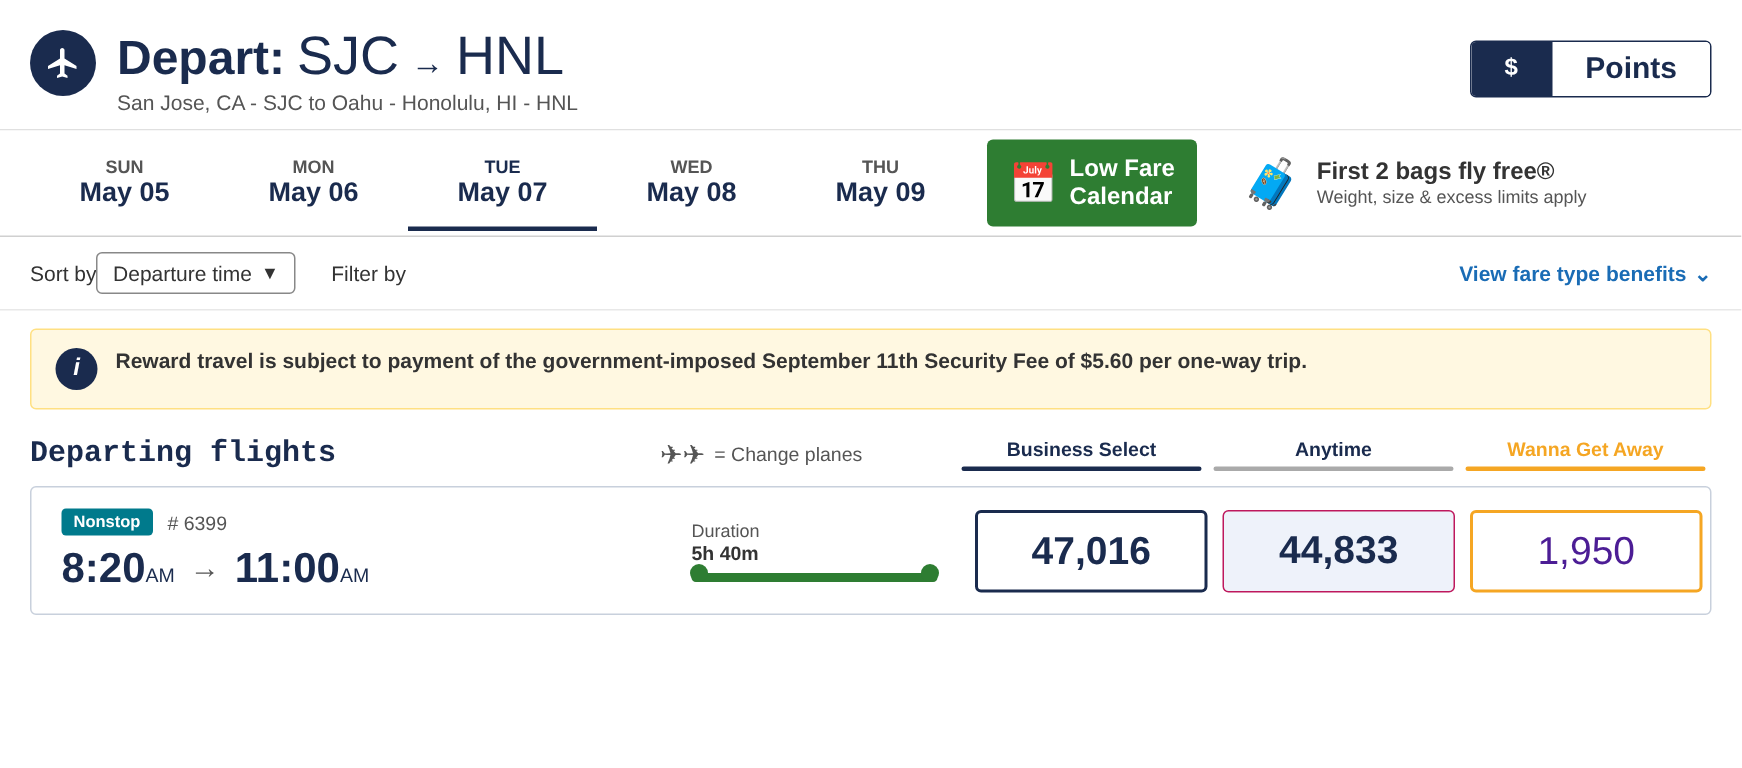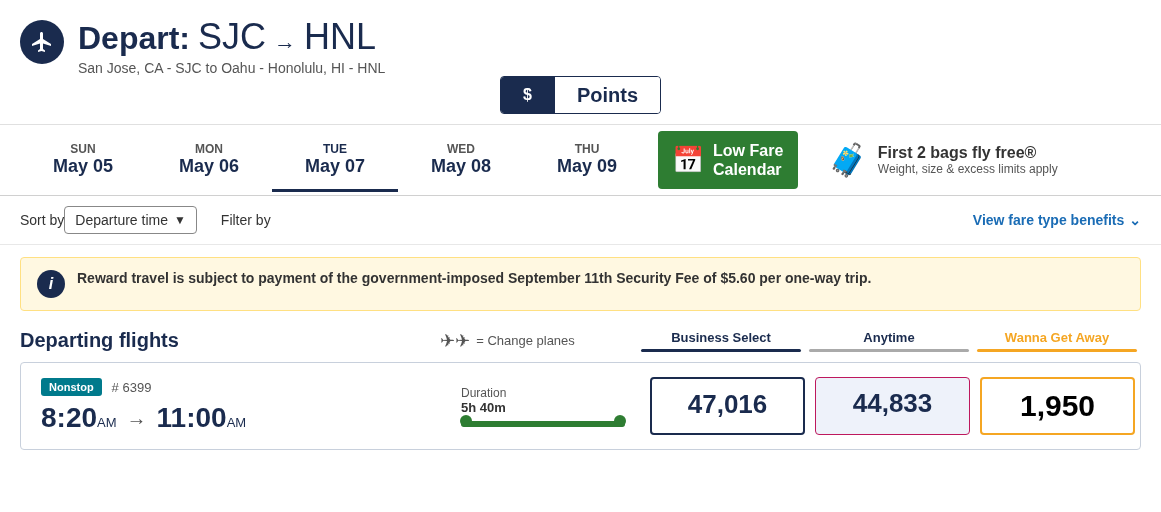--- a/index.html
+++ b/index.html
@@ -1,21 +1,21 @@
 <!DOCTYPE html>
 <html><head>
   <meta charset="utf-8">
   <style>
     * { box-sizing: border-box; margin: 0; padding: 0; }
     body { font-family: Arial, sans-serif; background: #fff; width: 1161px; }
   </style>
 </head>
 <body>
 
-<div style="display:flex;align-items:flex-start;justify-content:space-between;padding:16px 20px 10px 20px;border-bottom:1px solid #e0e0e0;flex-direction:column;">
+<div style="display:flex;align-items:flex-start;justify-content:space-between;padding:16px 20px 10px 20px;border-bottom:1px solid #e0e0e0;">
   <div style="display:flex;align-items:flex-start;gap:14px;">
     <div style="width:44px;height:44px;background:#1a2b4e;border-radius:50%;display:flex;align-items:center;justify-content:center;flex-shrink:0;margin-top:4px;">
       <svg viewBox="0 0 24 24" width="24" height="24" fill="white">
           <path d="M21 16v-2l-8-5V3.5c0-.83-.67-1.5-1.5-1.5S10 2.67 10 3.5V9l-8 5v2l8-2.5V19l-2 1.5V22l3.5-1 3.5 1v-1.5L13 19v-5.5l8 2.5z"></path>
         </svg>
     </div>
     <div>
       <div style="display:flex;align-items:baseline;gap:8px;">
         <span style="font-size:32px;font-weight:900;color:#1a2b4e;">Depart:</span>
         <span style="font-size:36px;font-weight:300;color:#1a2b4e;">SJC</span>
@@ -84,21 +84,21 @@
 </div>
 
 <div style="background:#fff8e1;border:1px solid #ffe082;margin:12px 20px;border-radius:4px;padding:12px 16px;display:flex;align-items:flex-start;gap:12px;">
   <div style="width:28px;height:28px;background:#1a2b4e;border-radius:50%;display:flex;align-items:center;justify-content:center;flex-shrink:0;color:#fff;font-style:italic;font-weight:700;font-size:16px;">i</div>
   <span style="font-size:14px;color:#333;font-weight:600;">Reward travel is subject to payment of the government-imposed September 11th Security Fee of $5.60 per one-way trip.</span>
 </div>
 
 <div style="padding:6px 20px 16px 20px;">
 
   <div style="display:flex;align-items:center;margin-bottom:10px;">
-    <div style="font-size:20px;font-weight:700;color:#1a2b4e;flex:0 0 420px;">Departing flights</div>
+    <div style="font-size:20px;font-weight:700;color:#1a2b4e;flex:0 0 420px;font-family:Liberation Mono, monospace;">Departing flights</div>
     <div style="flex:1;display:flex;align-items:center;gap:6px;font-size:13px;color:#555;">
       <span style="font-size:18px;">✈✈</span>
       <span>= Change planes</span>
     </div>
 
     <div style="display:flex;gap:0;">
       <div style="flex:0 0 160px;text-align:center;margin:0 4px;">
         <div style="font-size:13px;font-weight:700;color:#1a2b4e;">Business Select</div>
         <div style="height:3px;background:#1a2b4e;margin-top:4px;border-radius:2px;"></div>
       </div>
@@ -144,17 +144,17 @@
     </div>
 
     <div style="display:flex;gap:0;">
       <div style="flex:0 0 155px;text-align:center;padding:10px 8px;border:2px solid #1a2b4e;border-radius:4px;margin:0 5px;cursor:pointer;">
         <div style="font-size:26px;font-weight:700;color:#1a2b4e;">47,016</div>
       </div>
       <div style="flex:0 0 155px;text-align:center;padding:10px 8px;border:1px solid #be185d;border-radius:4px;margin:0 5px;background:#eef2fa;cursor:pointer;">
         <div style="font-size:26px;font-weight:700;color:#1a2b4e;">44,833</div>
       </div>
       <div style="flex:0 0 155px;text-align:center;padding:10px 8px;border:2px solid #f5a623;border-radius:4px;margin:0 5px;cursor:pointer;">
-        <div style="font-size:30px;font-weight:700;color:#000000;">1,950</div>
+        <div style="font-size:26px;font-weight:400;color:#4c1d95;">1,950</div>
       </div>
     </div>
   </div>
 </div>
 
 </body></html>

